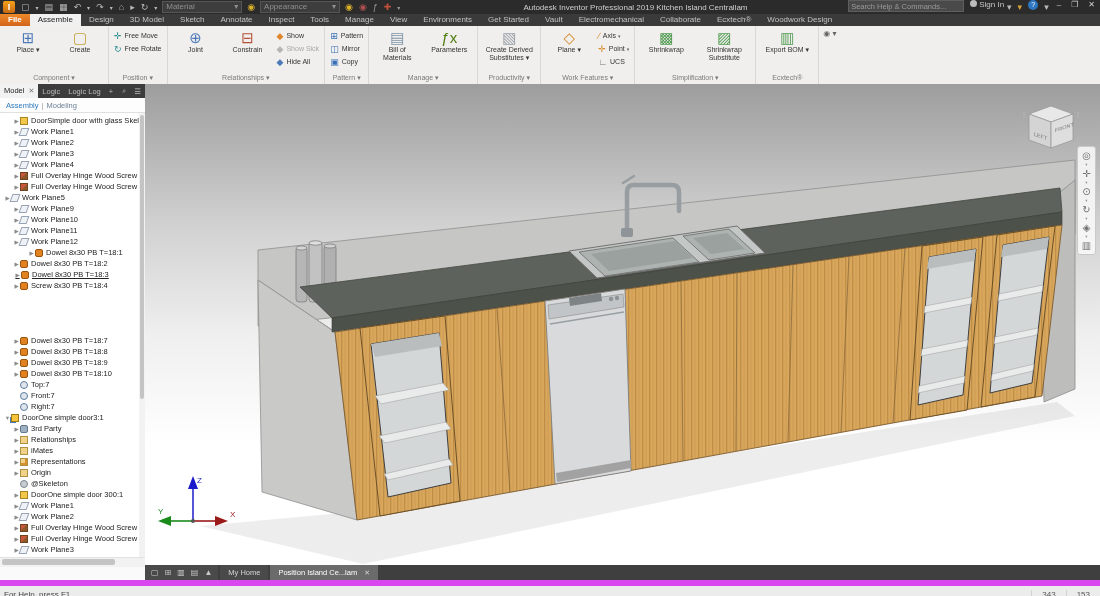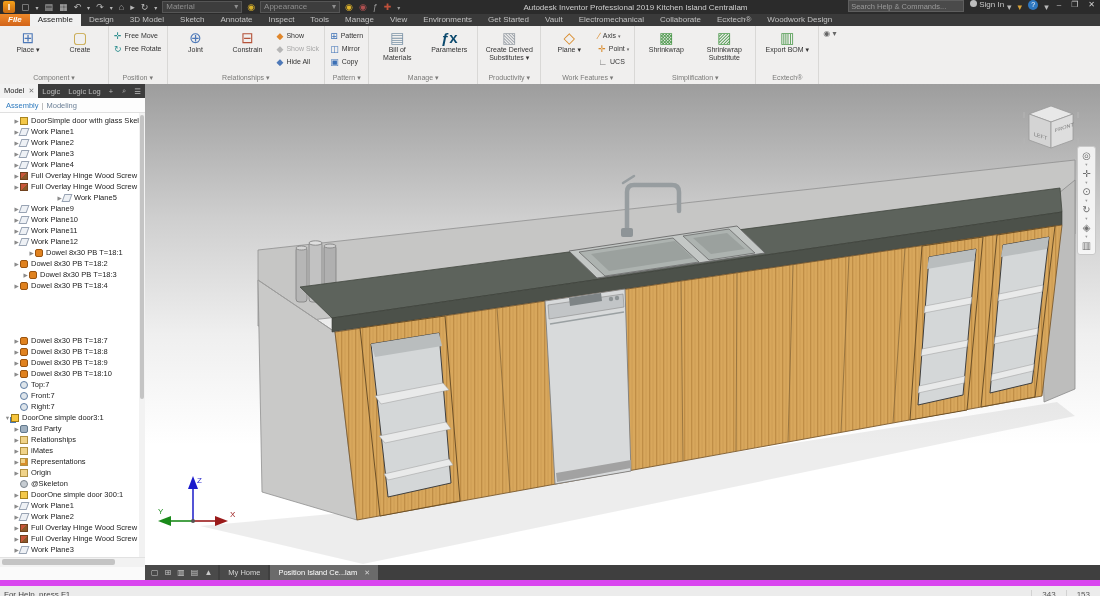--- a/index.html
+++ b/index.html
@@ -20,21 +20,21 @@
     color:#a5a5a5;font-size:7.5px;padding:0 2px;margin-right:6px;}
   #search-box::placeholder{color:#9a9a9a;}
   .help-ic{width:10px;height:10px;border-radius:50%;background:#2e77c0;color:#fff;text-align:center;
     line-height:10px;font-size:7px;margin:0 3px;}
   .win-btn{padding:0 5px;font-size:8px;color:#cfcfcf;}
   .person{width:7px;height:7px;border-radius:50%;background:#bdbdbd;display:inline-block;margin-right:2px;}
   
   #ribbon-tabs{position:absolute;left:0;top:14px;width:1100px;height:12px;background:#3a3a3a;
     display:flex;font-size:8px;color:#c2c2c2;}
   .rtab{padding:0 8px;line-height:12px;white-space:nowrap;cursor:default;}
-  .rtab.file{background:linear-gradient(#ef8a2a,#d2641a);color:#fff;font-weight:bold;font-style:italic;}
+  .rtab.file{background:linear-gradient(#ef8a2a,#d2641a);color:#fff;font-weight:bold;}
   .rtab.active{background:#f0f0f0;color:#222;}
   
   #ribbon{position:absolute;left:0;top:26px;width:1100px;height:58px;background:#f0efee;
     border-bottom:1px solid #c9c9c9;display:flex;}
   .rgroup{display:flex;flex-direction:column;border-right:1px solid #d9d8d6;padding:1px 2px 0 2px;}
   .rgroup-body{flex:1;display:flex;align-items:stretch;}
   .rgroup-label{height:10px;font-size:7px;color:#7a7a78;text-align:center;white-space:nowrap;padding:0 4px;}
   .bigbtn{width:46px;display:flex;flex-direction:column;align-items:center;justify-content:flex-start;
     padding:1px 1px 0 1px;margin:0 1px;border:1px solid transparent;border-radius:2px;}
   .bigbtn .ic{font-size:15px;line-height:17px;}
@@ -225,21 +225,21 @@
         <div class="rgroup-label">Pattern ▾</div>
       </div>
       <div class="rgroup">
         <div class="rgroup-body">
           <div class="bigbtn">
             <span class="ic" style="color: rgb(125, 148, 168);">▤</span>
             <span class="lbl">Bill of
 Materials</span>
           </div>
           <div class="bigbtn">
-            <span class="ic" style="color: #0c4a6e; font-weight: bold;">ƒx</span>
+            <span class="ic" style="color: #4d7c0f;">ƒx</span>
             <span class="lbl">Parameters</span>
           </div>
         </div>
         <div class="rgroup-label">Manage ▾</div>
       </div>
       <div class="rgroup">
         <div class="rgroup-body">
           <div class="bigbtn" style="width: 52px;">
             <span class="ic" style="color: rgb(154, 160, 168);">▧</span>
             <span class="lbl">Create Derived
@@ -349,21 +349,21 @@
       <div class="tree-row" style="padding-left: 13px;">
         <span class="tw">▶</span>
         <span class="ti ti-hinge"></span>
         <span>Full Overlay Hinge Wood Screw Cup 9</span>
       </div>
       <div class="tree-row" style="padding-left: 13px;">
         <span class="tw">▶</span>
         <span class="ti ti-hinge"></span>
         <span>Full Overlay Hinge Wood Screw Cup 9</span>
       </div>
-      <div class="tree-row" style="padding-left: 17px; margin-left: 39px;">
+      <div class="tree-row" style="padding-left: 4px;">
         <span class="tw">▶</span>
         <span class="ti ti-plane"></span>
         <span>Work Plane5</span>
       </div>
       <div class="tree-row" style="padding-left: 13px;">
         <span class="tw">▶</span>
         <span class="ti ti-plane"></span>
         <span>Work Plane9</span>
       </div>
       <div class="tree-row" style="padding-left: 13px;">
@@ -384,29 +384,29 @@
       <div class="tree-row" style="padding-left: 28px;">
         <span class="tw">▶</span>
         <span class="ti ti-dowel"></span>
         <span>Dowel 8x30 PB T=18:1</span>
       </div>
       <div class="tree-row" style="padding-left: 13px;">
         <span class="tw">▶</span>
         <span class="ti ti-dowel"></span>
         <span>Dowel 8x30 PB T=18:2</span>
       </div>
-      <div class="tree-row" style="padding-left: 22px;">
+      <div class="tree-row" style="padding-left: 14px; text-decoration: underline;">
         <span class="tw">▶</span>
         <span class="ti ti-dowel"></span>
         <span>Dowel 8x30 PB T=18:3</span>
       </div>
       <div class="tree-row" style="padding-left: 13px;">
         <span class="tw">▶</span>
         <span class="ti ti-dowel"></span>
-        <span>Dowel 8x30 PB T=18:4</span>
+        <span>Screw 8x30 PB T=18:4</span>
       </div>
       <div class="tree-row" style="padding-left: 13px; margin-top: 44px;">
         <span class="tw">▶</span>
         <span class="ti ti-dowel"></span>
         <span>Dowel 8x30 PB T=18:7</span>
       </div>
       <div class="tree-row" style="padding-left: 13px;">
         <span class="tw">▶</span>
         <span class="ti ti-dowel"></span>
         <span>Dowel 8x30 PB T=18:8</span>

